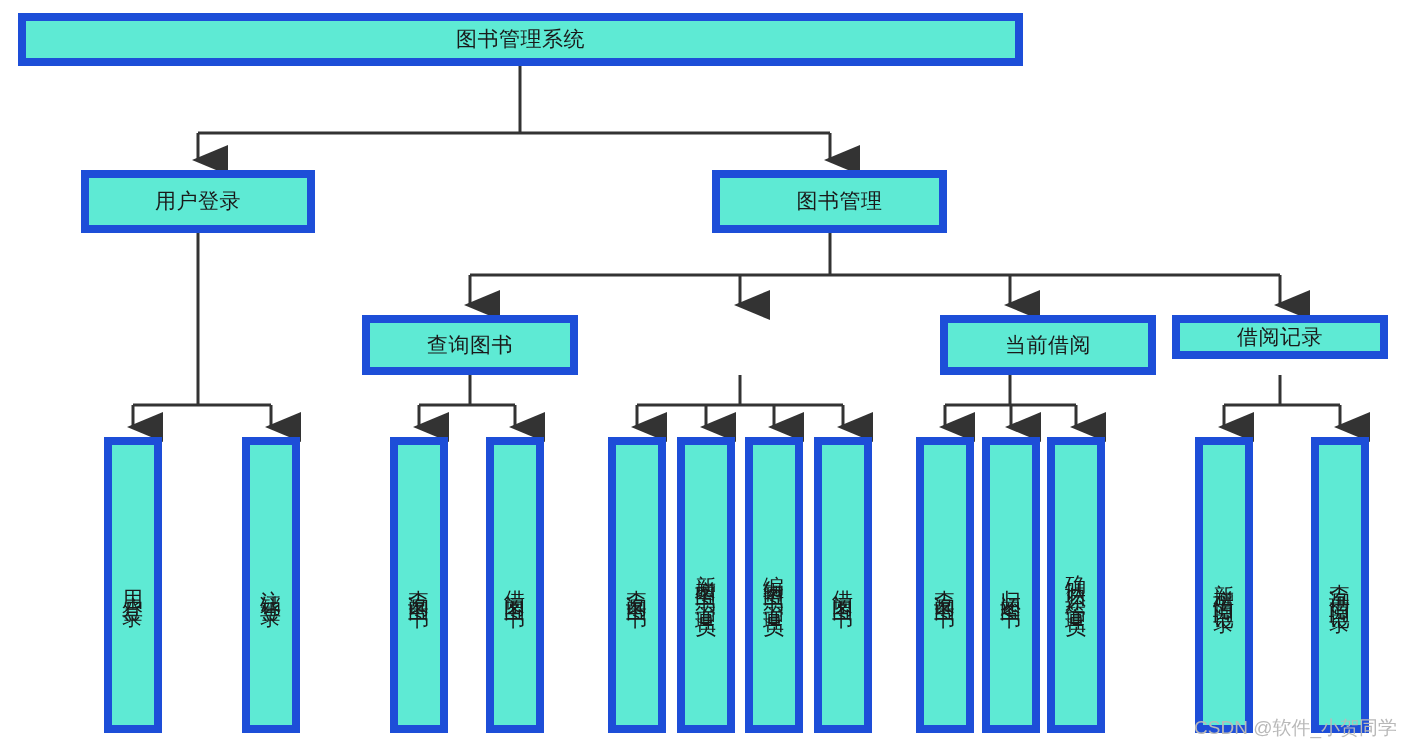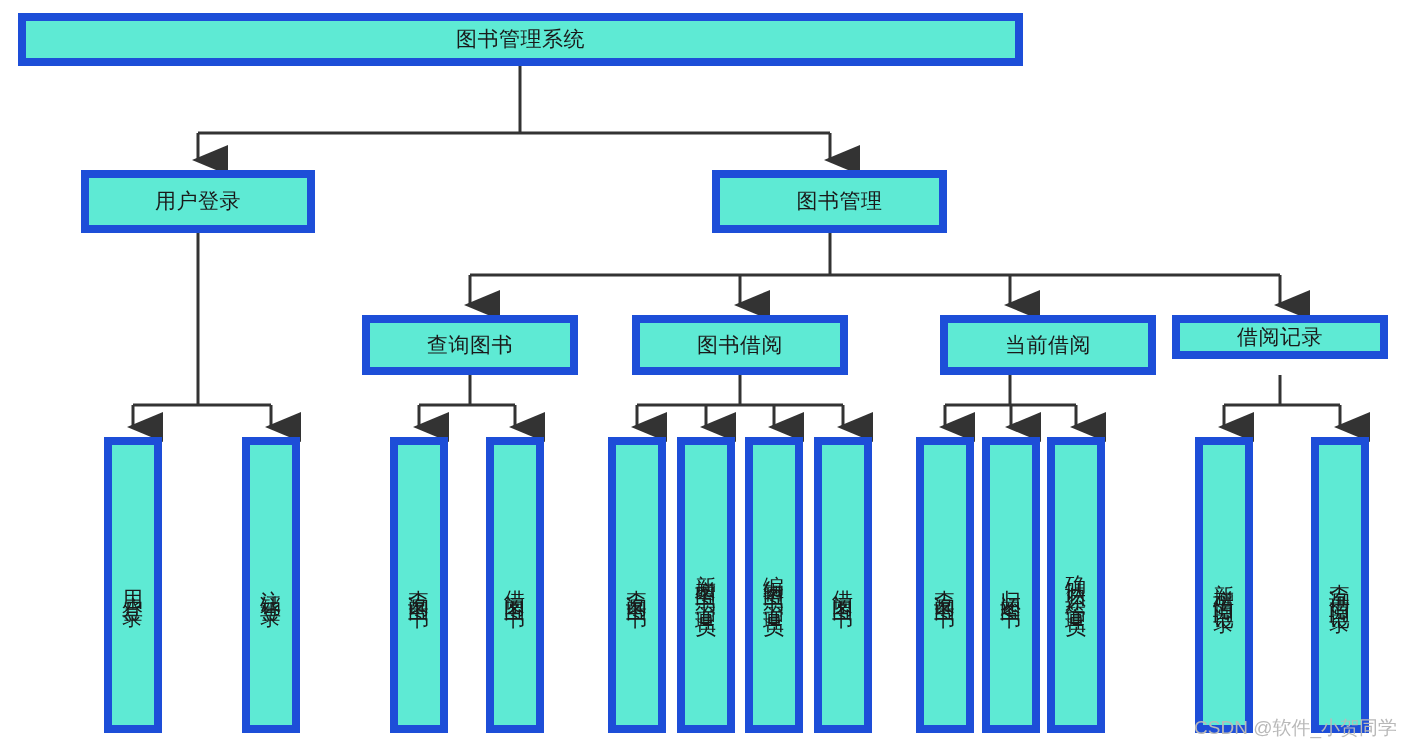--- a/index.html
+++ b/index.html
@@ -128,23 +128,20 @@
   <div class="node horizontal" style="left:81px; top:170px; width:234px; height:63px;">
     <span class="node-label">用户登录</span>
   </div>
   <div class="node horizontal" style="left:712px; top:170px; width:235px; height:63px;padding-left:20px;">
     <span class="node-label">图书管理</span>
   </div>
 
   <div class="node horizontal" style="left:362px; top:315px; width:216px; height:60px;">
     <span class="node-label">查询图书</span>
   </div>
-  <div class="node horizontal" style="left:632px; top:315px; width:216px; height:60px;">
-    <span class="node-label">图书借阅</span>
-  </div>
   <div class="node horizontal" style="left:902px; top:315px; width:216px; height:60px;margin-left:38px;">
     <span class="node-label">当前借阅</span>
   </div>
   <div class="node horizontal" style="left:1172px; top:315px; width:216px; height:44px;">
     <span class="node-label">借阅记录</span>
   </div>
 
   <div class="node vertical" style="left:104px; top:437px; width:58px; height:296px;">
     <span class="node-label">用户登录</span>
   </div>

